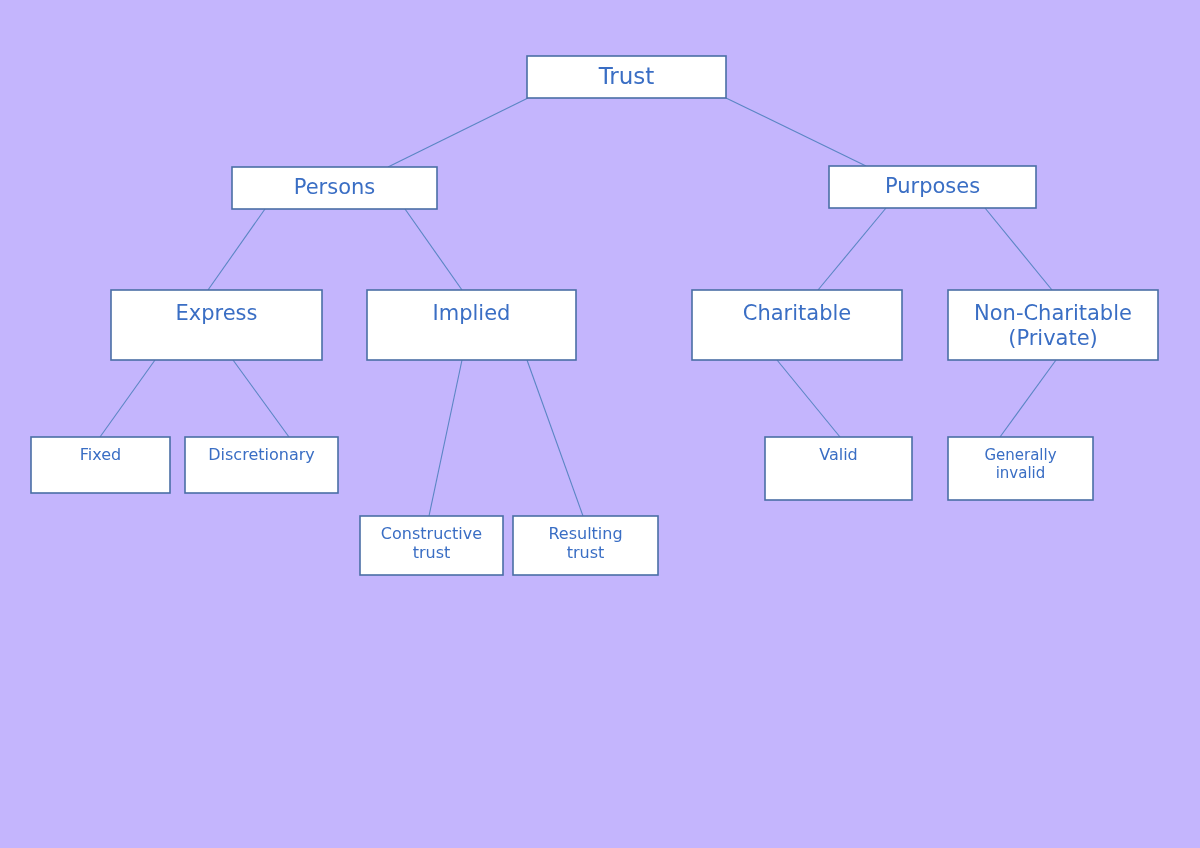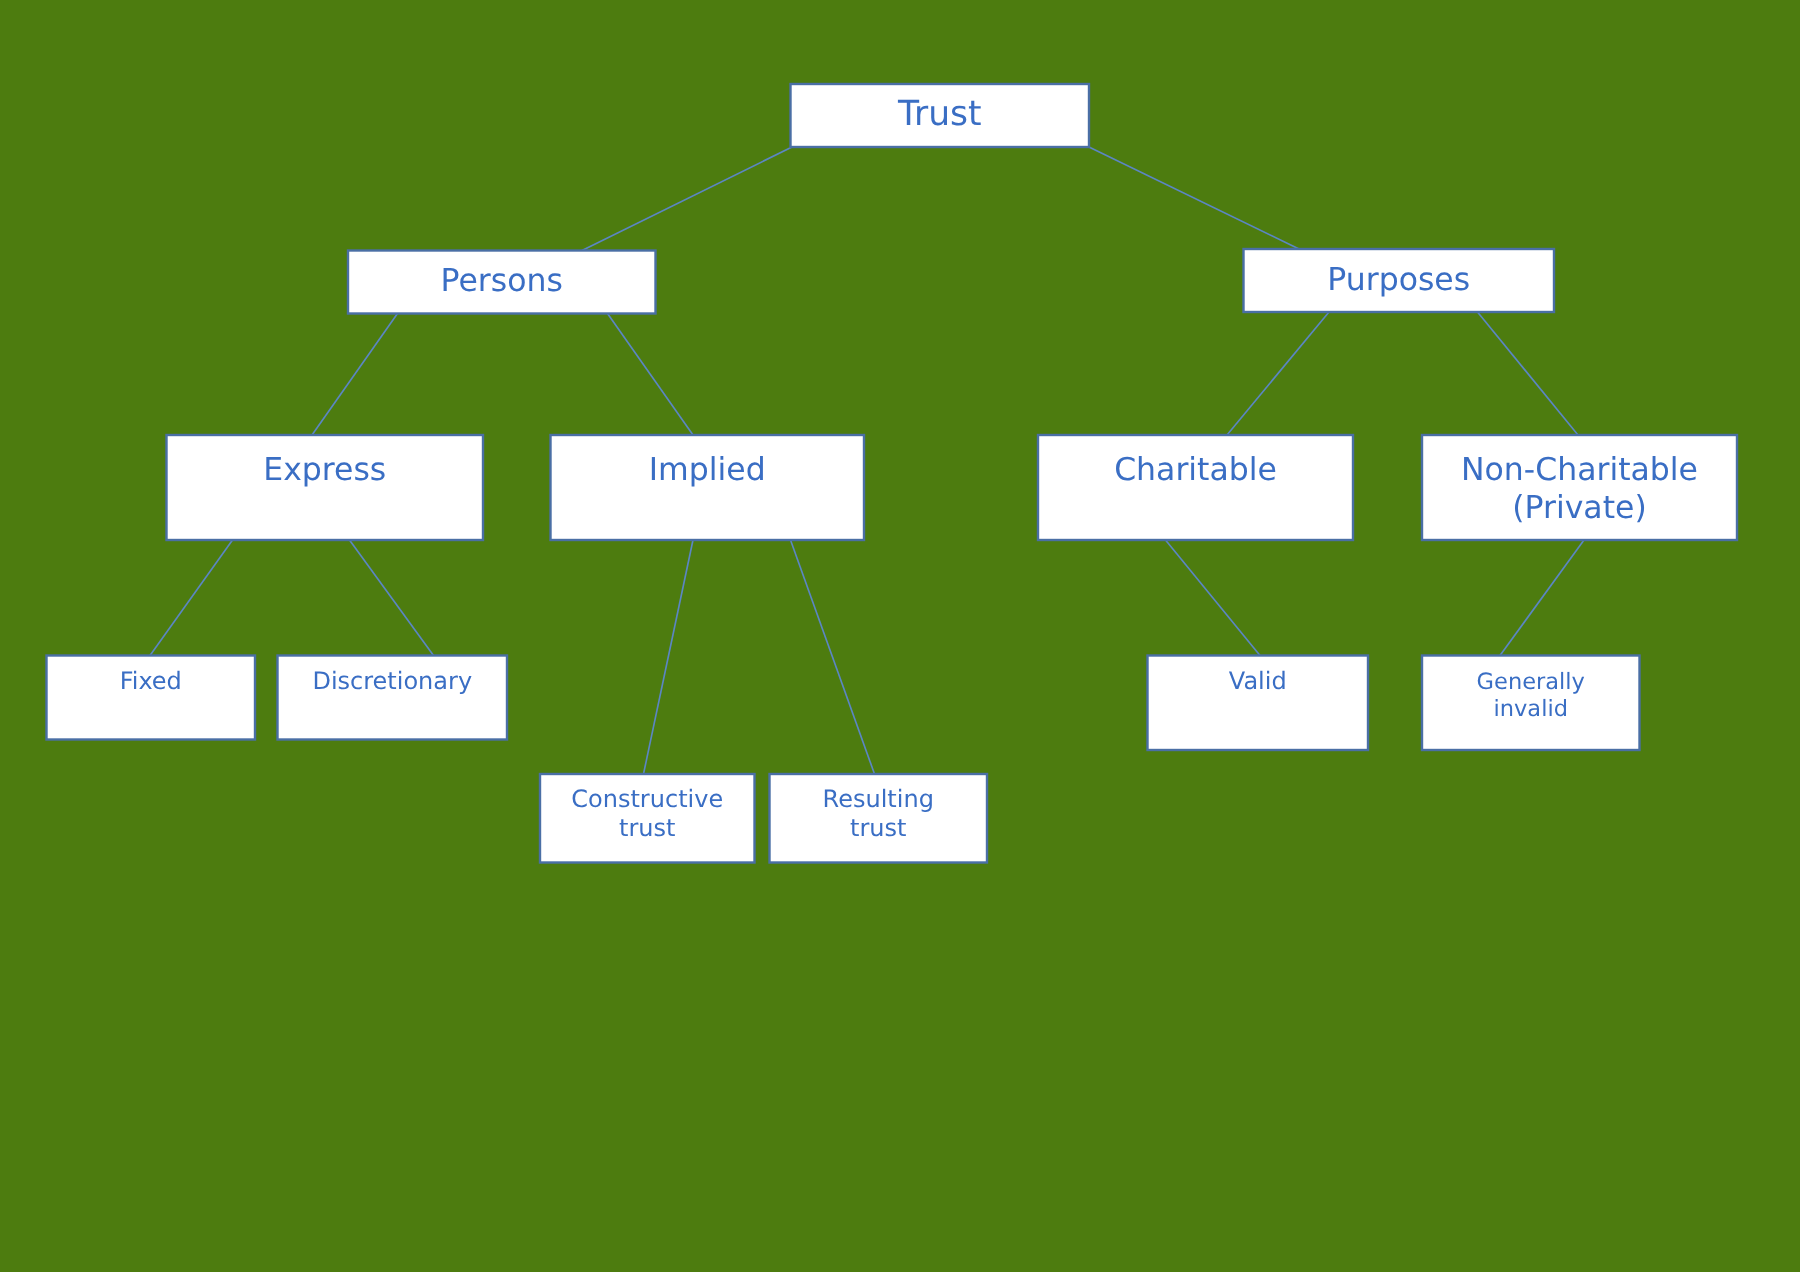--- a/index.html
+++ b/index.html
@@ -11,21 +11,21 @@
   body {
     width: 1200px;
     height: 848px;
     font-family: "DejaVu Sans", "Liberation Sans", sans-serif;
     overflow: hidden;
   }
   #diagram-root {
     position: relative;
     width: 1200px;
     height: 848px;
-    background: #4d7c0f;
+    background: #c4b5fd;
   }
   svg#tree-svg {
     position: absolute;
     top: 0;
     left: 0;
     width: 1200px;
     height: 848px;
     display: block;
   }
   .node-box {

